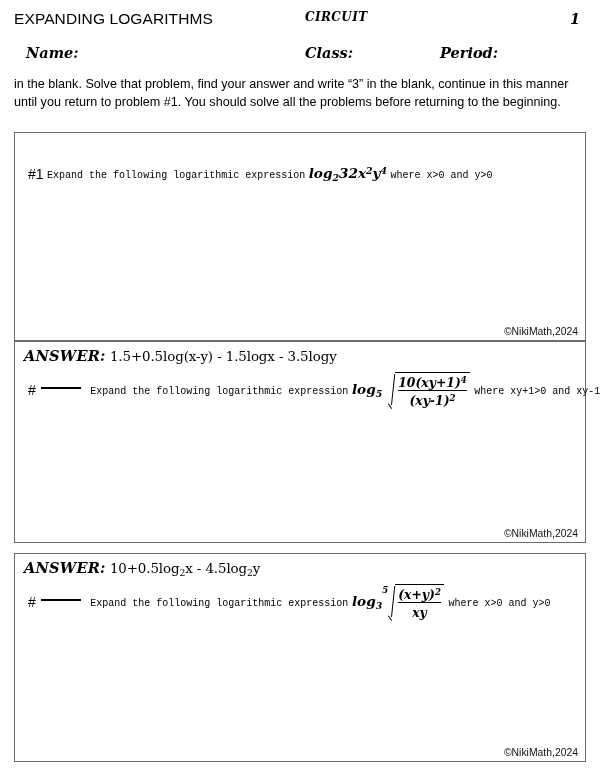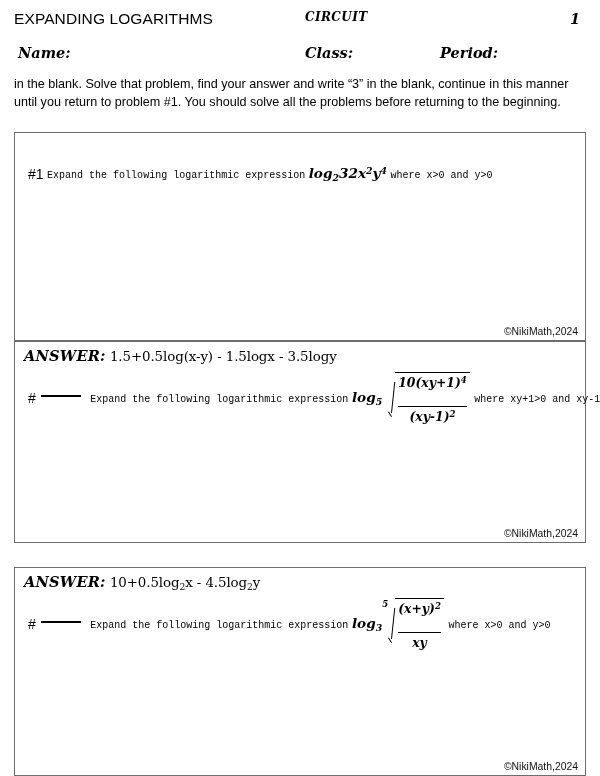--- a/index.html
+++ b/index.html
@@ -54,21 +54,21 @@
     width: 572px; height: 24px;
   }
   .fld {
     position: absolute; top: 0;
     font-family: "DejaVu Serif", serif;
     font-weight: bold;
     font-style: italic;
     font-size: 14.5px;
     white-space: nowrap;
   }
-  .fld-name   { left: 4px; }
+  .fld-name   { left: 12px; }
   .fld-class  { left: 291px; }
   .fld-period { left: 426px; }
 
   
   .instructions {
     position: absolute;
     left: 14px; top: 76px;
     width: 574px;
     font-size: 12.6px;
     line-height: 17.5px;
@@ -79,21 +79,21 @@
   
   .pbox {
     position: absolute;
     left: 14px;
     width: 572px;
     border: 1px solid #6d6d6d;
     background: #fff;
   }
   #box1 { top: 132px;  height: 209px; }
   #box2 { top: 341px;  height: 202px; }
-  #box3 { top: 567px;  height: 209px; }
+  #box3 { top: 553px;  height: 209px; }
 
   .answer-line {
     position: absolute;
     left: 9px; top: 5px;
     white-space: nowrap;
     font-family: "DejaVu Serif", serif;
     font-size: 13.4px;
   }
   .answer-label {
     font-weight: bold;
@@ -194,21 +194,21 @@
     margin-left: -1px;
     position: relative;
     top: -0.5px;
   }
   .num, .den {
     display: block;
     font-size: 12.4px;
     line-height: 15px;
     white-space: nowrap;
   }
-  .num { border-bottom: 1.2px solid #000; padding-bottom: 16px; }
+  .num { border-bottom: 1.2px solid #000; padding-bottom: 0px; }
   .den { padding-top: 0px; }
   .num sup, .den sup { font-size: 8.6px; vertical-align: 0.5em; }
 
   .copyright {
     position: absolute;
     right: 7px; bottom: 3px;
     font-size: 10.4px;
     white-space: nowrap;
     color: #111;
   }

